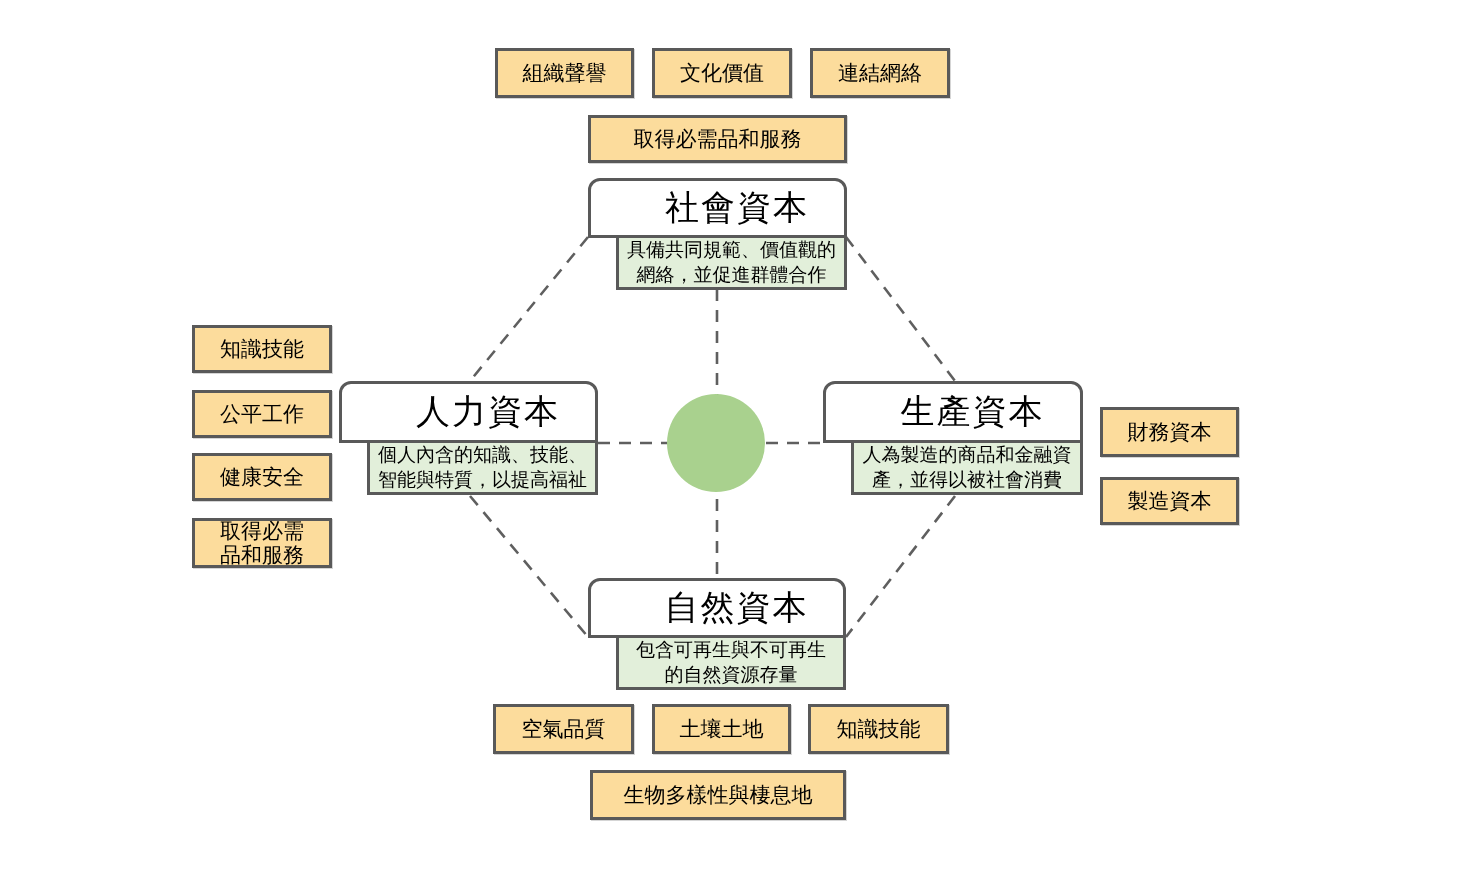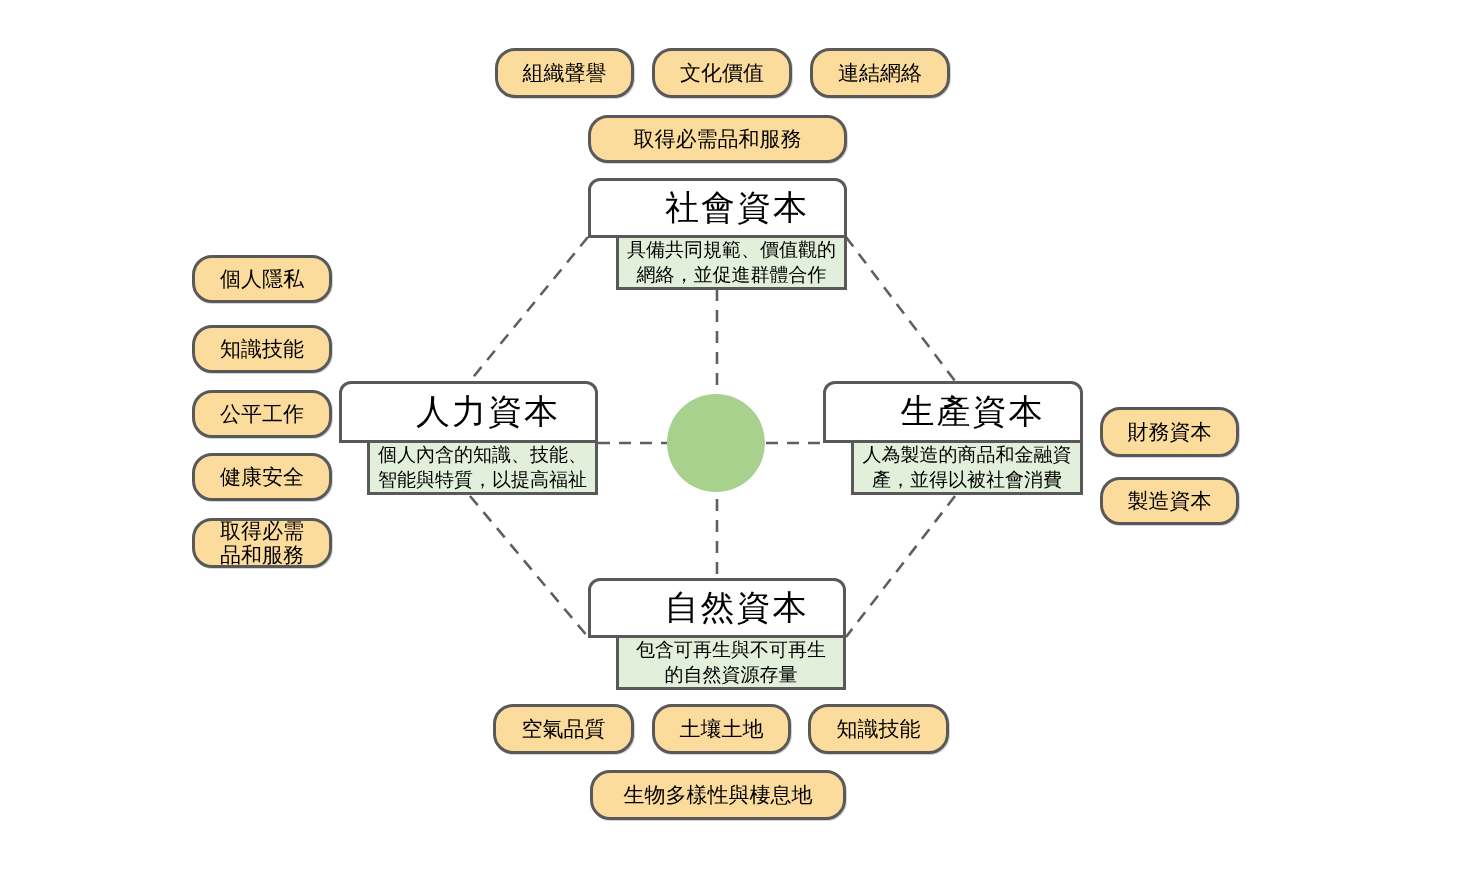--- a/index.html
+++ b/index.html
@@ -19,21 +19,21 @@
   .links {
     position: absolute;
     left: 0;
     top: 0;
   }
   .tag {
     position: absolute;
     box-sizing: border-box;
     background: var(--tag-bg, #FCDC9C);
     border: 3px solid var(--tag-border, #595959);
-    border-radius: 20px;
+    border-radius: 0;
     display: flex;
     align-items: center;
     justify-content: center;
     text-align: center;
     font-size: 21px;
     line-height: 1.14;
     white-space: pre-line;
     box-shadow: 1px 1px 0 rgba(89,89,89,0.25);
   }
   .capital {
@@ -80,21 +80,20 @@
     <line x1="470" y1="496" x2="588" y2="637" stroke-width="2.6" stroke-dasharray="12 9" stroke="#5F5F5F"></line>
     <line x1="955" y1="496" x2="846" y2="637" stroke-width="2.6" stroke-dasharray="12 9" stroke="#5F5F5F"></line>
     <circle cx="716" cy="443" r="49" fill="#A9D18E"></circle>
   </svg>
 
   <div class="tag" style="left:495px;top:48px;width:139px;height:50px">組織聲譽</div>
   <div class="tag" style="left:652px;top:48px;width:140px;height:50px">文化價值</div>
   <div class="tag" style="left:810px;top:48px;width:140px;height:50px">連結網絡</div>
   <div class="tag" style="left:588px;top:115px;width:259px;height:48px">取得必需品和服務</div>
 
-  <div class="tag" style="left:192px;top:255px;width:140px;height:48px">個人隱私</div>
   <div class="tag" style="left:192px;top:325px;width:140px;height:48px">知識技能</div>
   <div class="tag" style="left:192px;top:390px;width:140px;height:48px">公平工作</div>
   <div class="tag" style="left:192px;top:453px;width:140px;height:48px">健康安全</div>
   <div class="tag" style="left:192px;top:518px;width:140px;height:50px">取得必需
 品和服務</div>
 
   <div class="tag" style="left:1100px;top:407px;width:139px;height:50px">財務資本</div>
   <div class="tag" style="left:1100px;top:477px;width:139px;height:48px">製造資本</div>
 
   <div class="tag" style="left:493px;top:704px;width:141px;height:50px">空氣品質</div>

